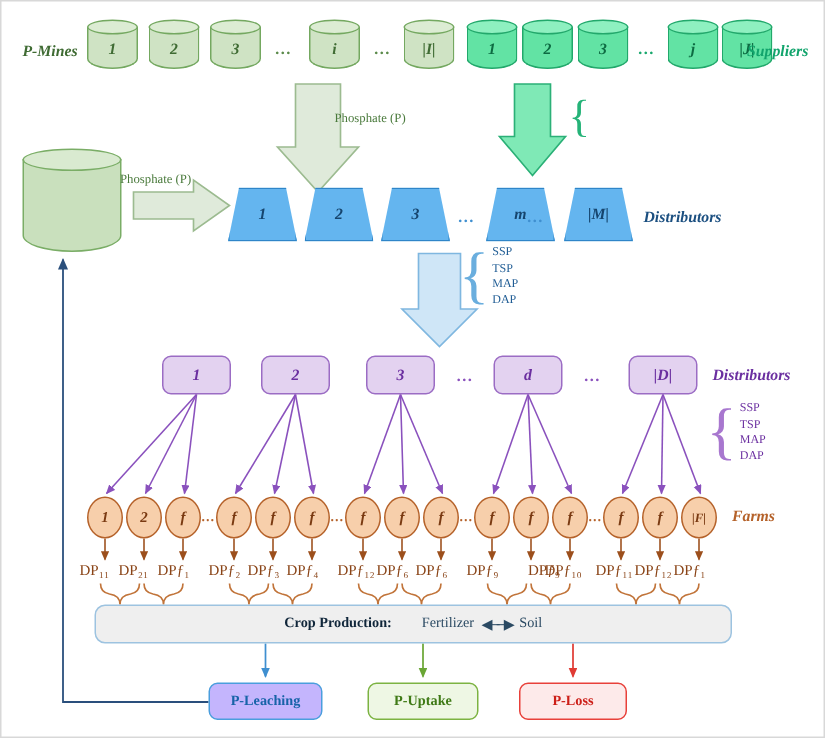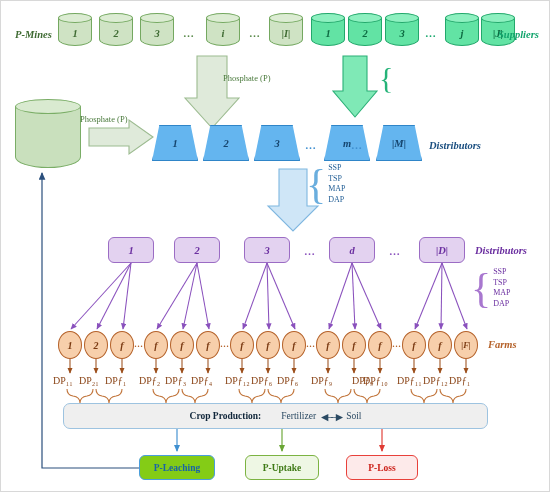--- a/index.html
+++ b/index.html
@@ -71,21 +71,21 @@
 
   
   #cropbox{left:62px;top:402px;width:425px;height:26px;background:#efefef;
            border:1.1px solid #9dc3e0;border-radius:7px;box-sizing:border-box;
            display:flex;align-items:center;justify-content:center;
            font-size:9.5px;color:#2b4a63;white-space:nowrap;}
   #cropbox b{color:#10263a;}
   .endbox{position:absolute;height:25px;border-radius:6px;box-sizing:border-box;
           display:flex;align-items:center;justify-content:center;
           font-size:9.5px;font-weight:bold;}
-  #leachbox{left:138px;top:454px;width:76px;background:#84cc16;border:1.4px solid #4a9edd;color:#1763a8;}
+  #leachbox{left:138px;top:454px;width:76px;background:#c4b5fd;border:1.4px solid #4a9edd;color:#1763a8;}
   #uptakebox{left:244px;top:454px;width:74px;background:#eef7e4;border:1.4px solid #7cb342;color:#3f7a16;}
   #lossbox{left:345px;top:454px;width:72px;background:#fdeaea;border:1.4px solid #e8403a;color:#cc1f18;}
 
   svg{position:absolute;left:0;top:0;width:550px;height:492px;overflow:visible;}
 </style>
 </head>
 <body>
 
 <div id="stage">
 

